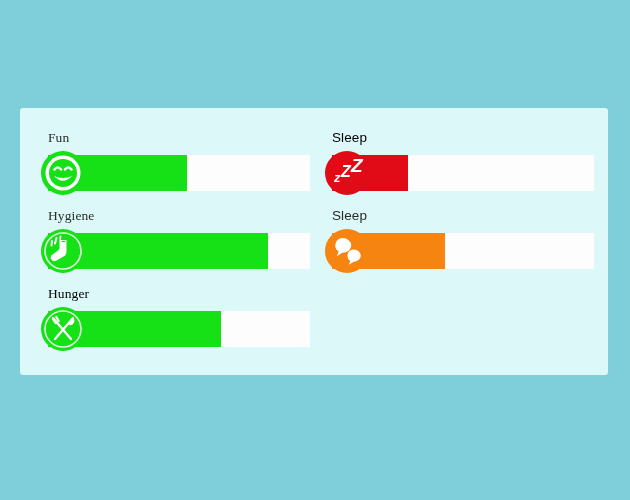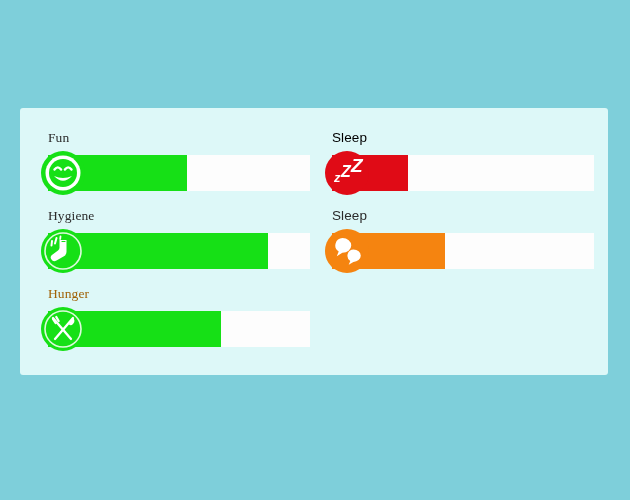--- a/index.html
+++ b/index.html
@@ -174,21 +174,21 @@
             <span class="need-icon">
               <svg viewBox="0 0 46 46" xmlns="http://www.w3.org/2000/svg">
                 <circle cx="23" cy="23" r="22" fill="#f58410"></circle>
                 <path d="M18.5 10 a8.8 7.4 0 1 1 -0.1 14.8 l-5.6 3.4 l1.9 -4.6 a7.4 7.4 0 0 1 3.8 -13.6 Z" fill="#ffffff"></path>
                 <path d="M29.5 21.5 a7.3 6.2 0 1 1 -0.1 12.4 l-4.7 2.8 l1.6 -3.8 a6.2 6.2 0 0 1 3.2 -11.4 Z" fill="#ffffff"></path>
               </svg>
             </span>
           </div>
         </div>
         <div class="need-row col-left row-2">
-          <div class="need-label" style="color: #a16207;">Hunger</div>
+          <div class="need-label" style="color: #000000;">Hunger</div>
           <div class="meter">
             <div class="meter-track" style="background: rgb(253, 253, 253);">
               <div class="meter-fill" style="width: 66%; background: rgb(22, 224, 22);"></div>
             </div>
             <span class="need-icon">
               <svg viewBox="0 0 46 46" xmlns="http://www.w3.org/2000/svg">
                 <circle cx="23" cy="23" r="22" fill="#16e016"></circle>
                 <circle cx="23" cy="23" r="18" fill="none" stroke="#ffffff" stroke-width="1.6" opacity="0.85"></circle>
                 <g stroke="#ffffff" stroke-width="2.3" stroke-linecap="round" fill="none">
                   <path d="M13 12 L31 33"></path>

